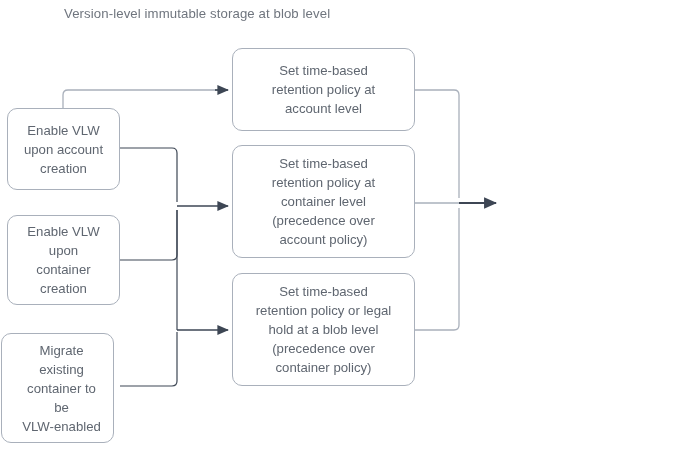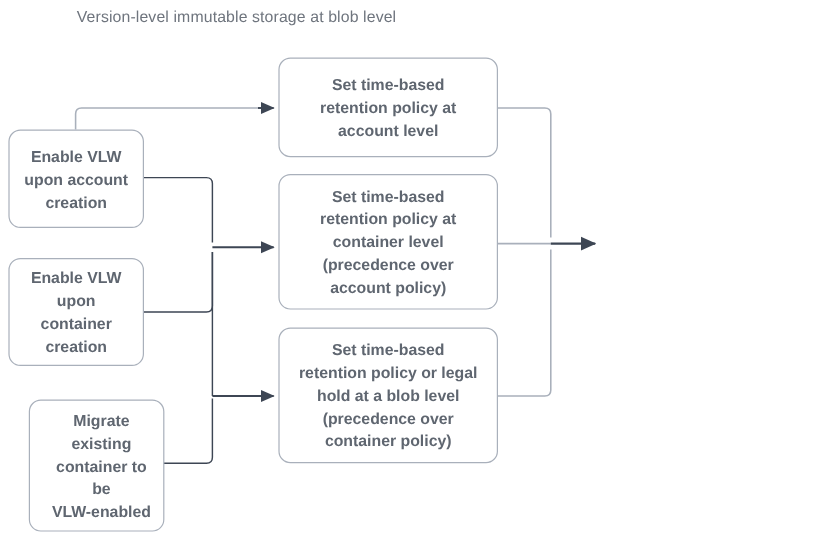--- a/index.html
+++ b/index.html
@@ -46,21 +46,20 @@
     text-align: center;
     color: #5f6670;
     font-size: 13.2px;
     line-height: 19px;
     padding: 4px 8px;
   }
   .node-text {
     display: block;
     width: 100%;
     white-space: pre-line;
-    font-weight: bold;
   }
 </style>
 </head>
 <body>
 
 <div id="canvas">
 
   <div class="diagram-title">Version-level immutable storage at blob level</div>
 
   <svg id="wires" viewBox="0 0 694 452" xmlns="http://www.w3.org/2000/svg">
@@ -122,21 +121,21 @@
 creation</span>
   </div>
 
   <div class="node" style="left:7px; top:215px; width:113px; height:90px;">
     <span class="node-text">Enable VLW
 upon
 container
 creation</span>
   </div>
 
-  <div class="node" style="left:24px; top:333px; width:113px; height:110px;padding-left:16px;">
+  <div class="node" style="left:1px; top:333px; width:113px; height:110px;padding-left:16px;">
     <span class="node-text">Migrate
 existing
 container to
 be
 VLW-enabled</span>
   </div>
 
   <div class="node" style="left:232px; top:48px; width:183px; height:83px;">
     <span class="node-text">Set time-based
 retention policy at

